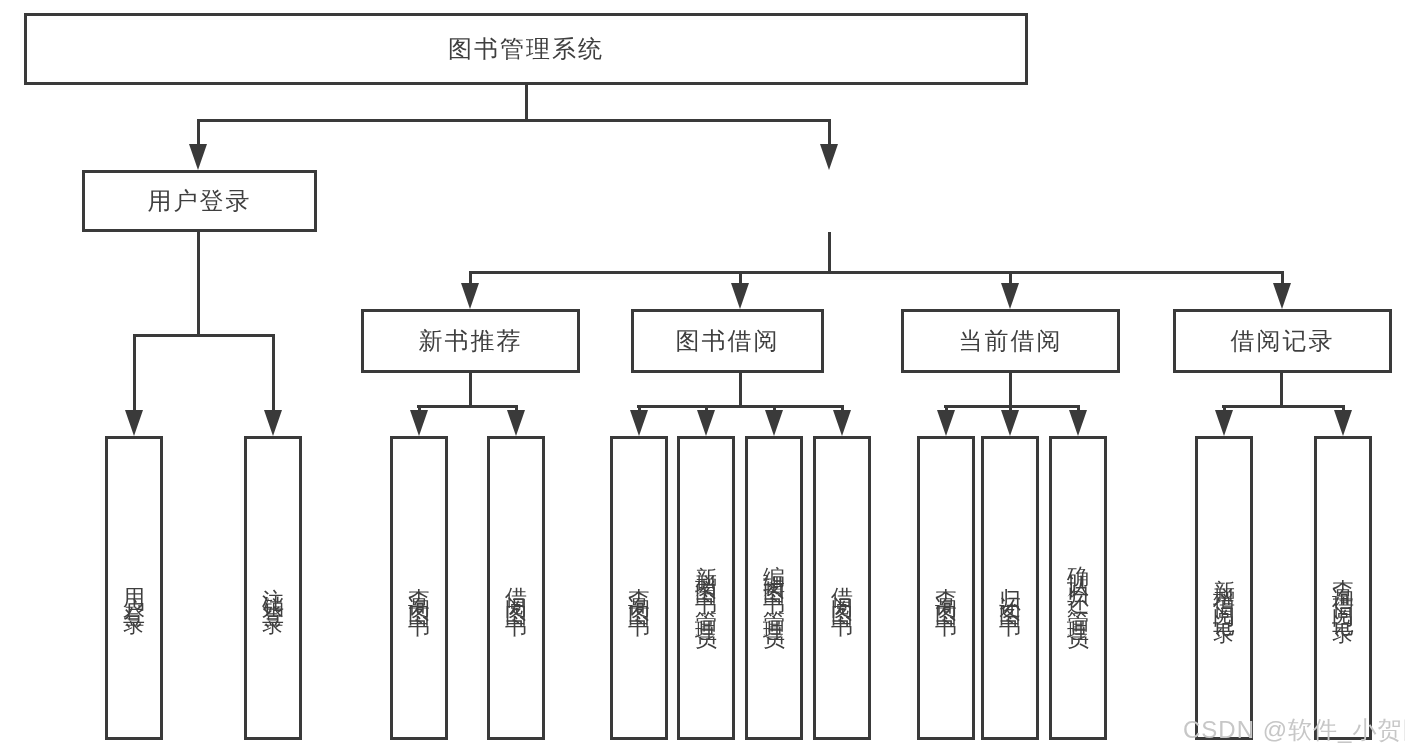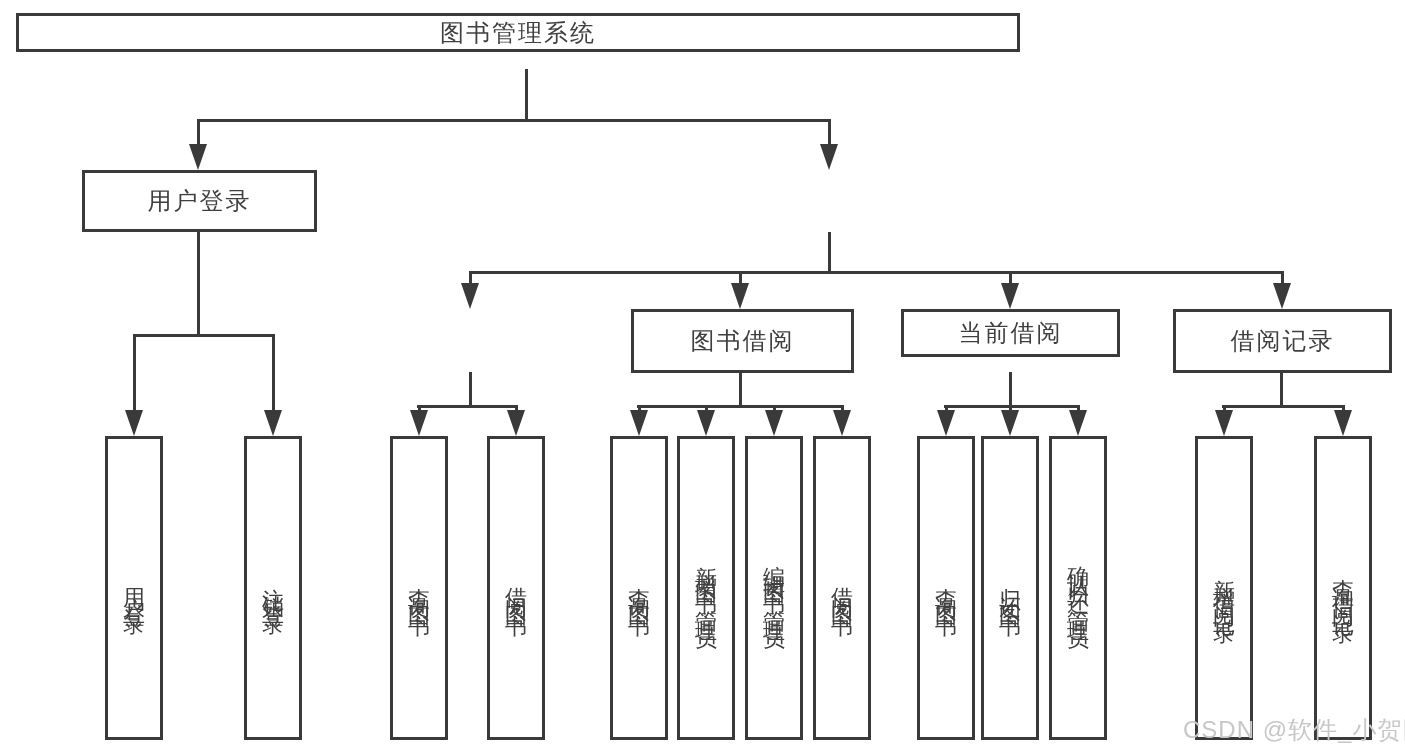--- a/index.html
+++ b/index.html
@@ -89,32 +89,35 @@
   <div class="arrow" style="left:1001px;top:410px;"></div>
   <div class="arrow" style="left:1069px;top:410px;"></div>
 
   <div class="line" style="left:1280px;top:372px;width:3px;height:36px;"></div>
   <div class="line" style="left:1222px;top:405px;width:123px;height:3px;"></div>
   <div class="line" style="left:1223px;top:405px;width:3px;height:10px;"></div>
   <div class="line" style="left:1342px;top:405px;width:3px;height:10px;"></div>
   <div class="arrow" style="left:1215px;top:410px;"></div>
   <div class="arrow" style="left:1334px;top:410px;"></div>
 
-  <div class="node hbox" style="left:16px;top:13px;width:1004px;height:39px;">
+  <div class="node hbox" style="left:24px;top:13px;width:1004px;height:72px;">
     <span>图书管理系统</span>
   </div>
 
   <div class="node hbox" style="left:82px;top:170px;width:235px;height:62px;">
     <span>用户登录</span>
   </div>
 
-  <div class="node hbox" style="left:631px;top:309px;width:223px;height:64px;">
+  <div class="node hbox" style="left:361px;top:309px;width:219px;height:64px;">
+    <span>新书推荐</span>
+  </div>
+  <div class="node hbox" style="left:631px;top:309px;width:193px;height:64px;">
     <span>图书借阅</span>
   </div>
-  <div class="node hbox" style="left:901px;top:309px;width:219px;height:48px;">
+  <div class="node hbox" style="left:901px;top:309px;width:219px;height:64px;">
     <span>当前借阅</span>
   </div>
   <div class="node hbox" style="left:1173px;top:309px;width:219px;height:64px;">
     <span>借阅记录</span>
   </div>
 
   <div class="node vbox" style="left:105px;top:436px;width:58px;height:304px;">
     <span>用户登录</span>
   </div>
   <div class="node vbox" style="left:244px;top:436px;width:58px;height:304px;">

